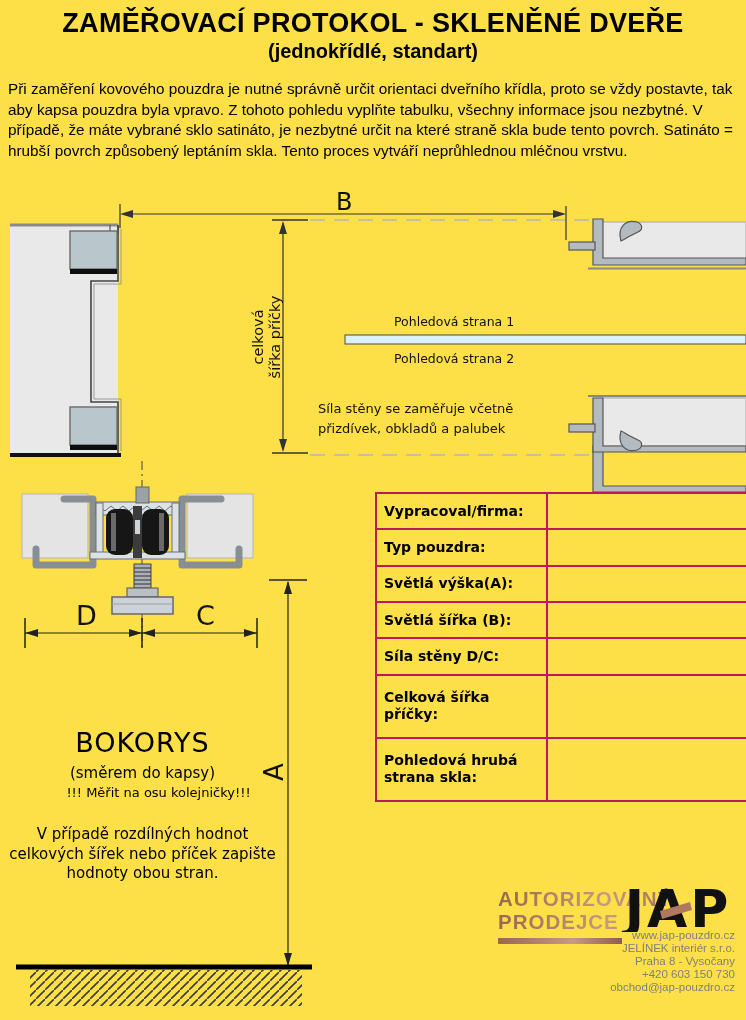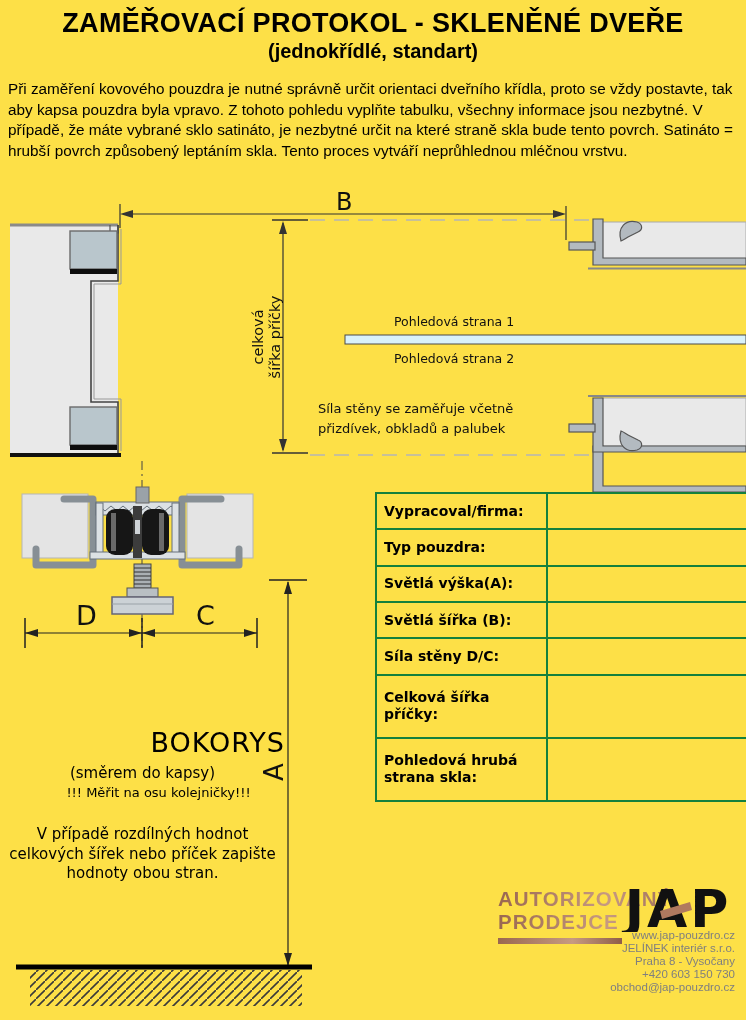--- a/index.html
+++ b/index.html
@@ -6,28 +6,28 @@
   .page{position:relative;width:746px;height:1020px;background:#fde047;overflow:hidden;
         font-family:"Liberation Sans",sans-serif;color:#000;}
   .abs{position:absolute;}
   .title1{top:8px;left:0;width:746px;text-align:center;font-size:27px;font-weight:bold;letter-spacing:.3px;}
   .title2{top:40px;left:0;width:746px;text-align:center;font-size:20px;font-weight:bold;}
   .intro{top:79px;left:8px;width:736px;font-size:15.3px;line-height:20.6px;text-align:left;}
   svg.art{position:absolute;left:0;top:0;width:746px;height:1020px;}
   svg text{font-family:"DejaVu Sans",sans-serif;fill:#111;}
 
   .bokorys-block{left:0;top:726px;width:285px;text-align:center;font-family:"DejaVu Sans",sans-serif;}
-  .bk-title{font-size:27px;letter-spacing:1px;line-height:34px;text-align:right;}
+  .bk-title{font-size:27px;letter-spacing:1px;line-height:34px;}
   .bk-sub{font-size:15px;line-height:20px;margin-top:3px;}
   .bk-warn{font-size:13px;line-height:20px;padding-left:32px;}
   .bk-note{font-size:15px;line-height:19.5px;margin-top:22px;}
 
   table.form{position:absolute;left:375px;top:492px;width:360px;height:310px;
              border-collapse:collapse;table-layout:fixed;}
-  table.form td{border:2px solid #15803d;vertical-align:middle;}
+  table.form td{border:2px solid #be185d;vertical-align:middle;}
   td.flabel{width:160px;font-family:"DejaVu Sans",sans-serif;font-weight:bold;
             font-size:14px;line-height:17px;padding:2px 2px 2px 7px;}
   td.fvalue{width:196px;}
 
   .badge{left:498px;top:887px;width:200px;}
   .badge-line{font-weight:bold;font-size:20.5px;line-height:23px;letter-spacing:1px;
       background:linear-gradient(90deg,#9a6750,#c79a81 55%,#8e5d49);
       -webkit-background-clip:text;background-clip:text;color:transparent;}
   .badge-bar{width:124px;height:6px;margin-top:5px;
       background:linear-gradient(90deg,#9a6750,#c79a81 60%,#8e5d49);}

